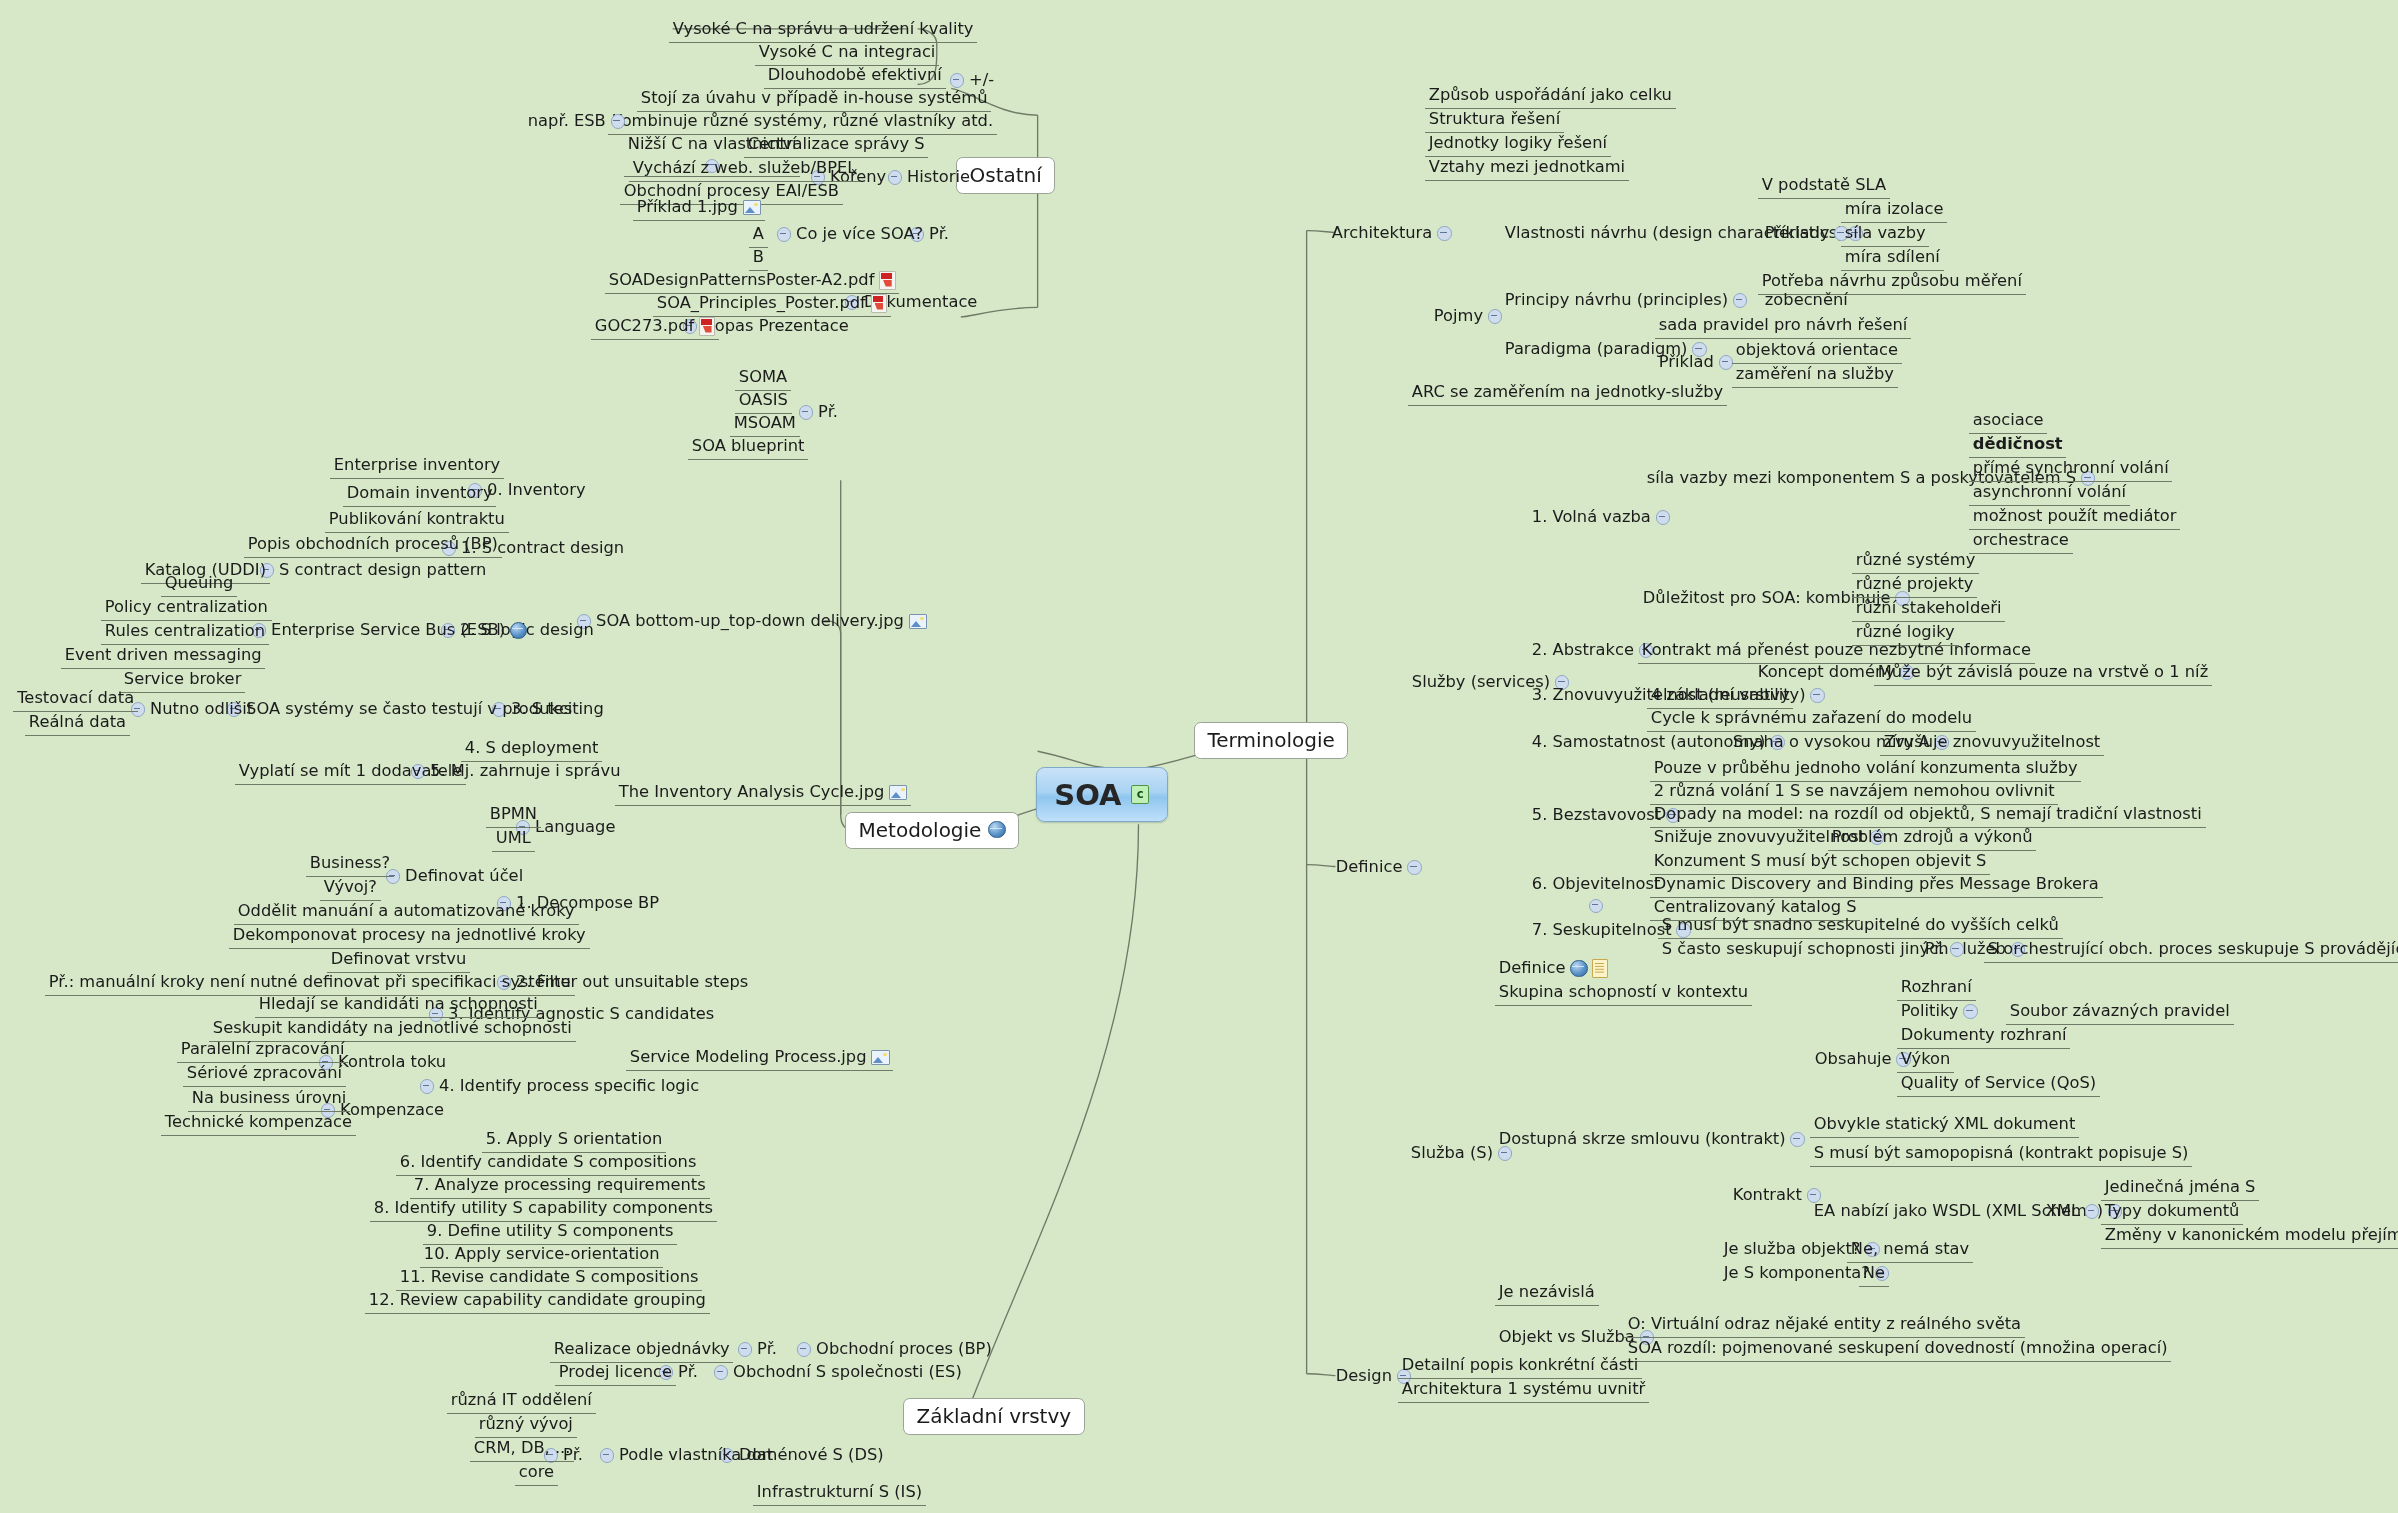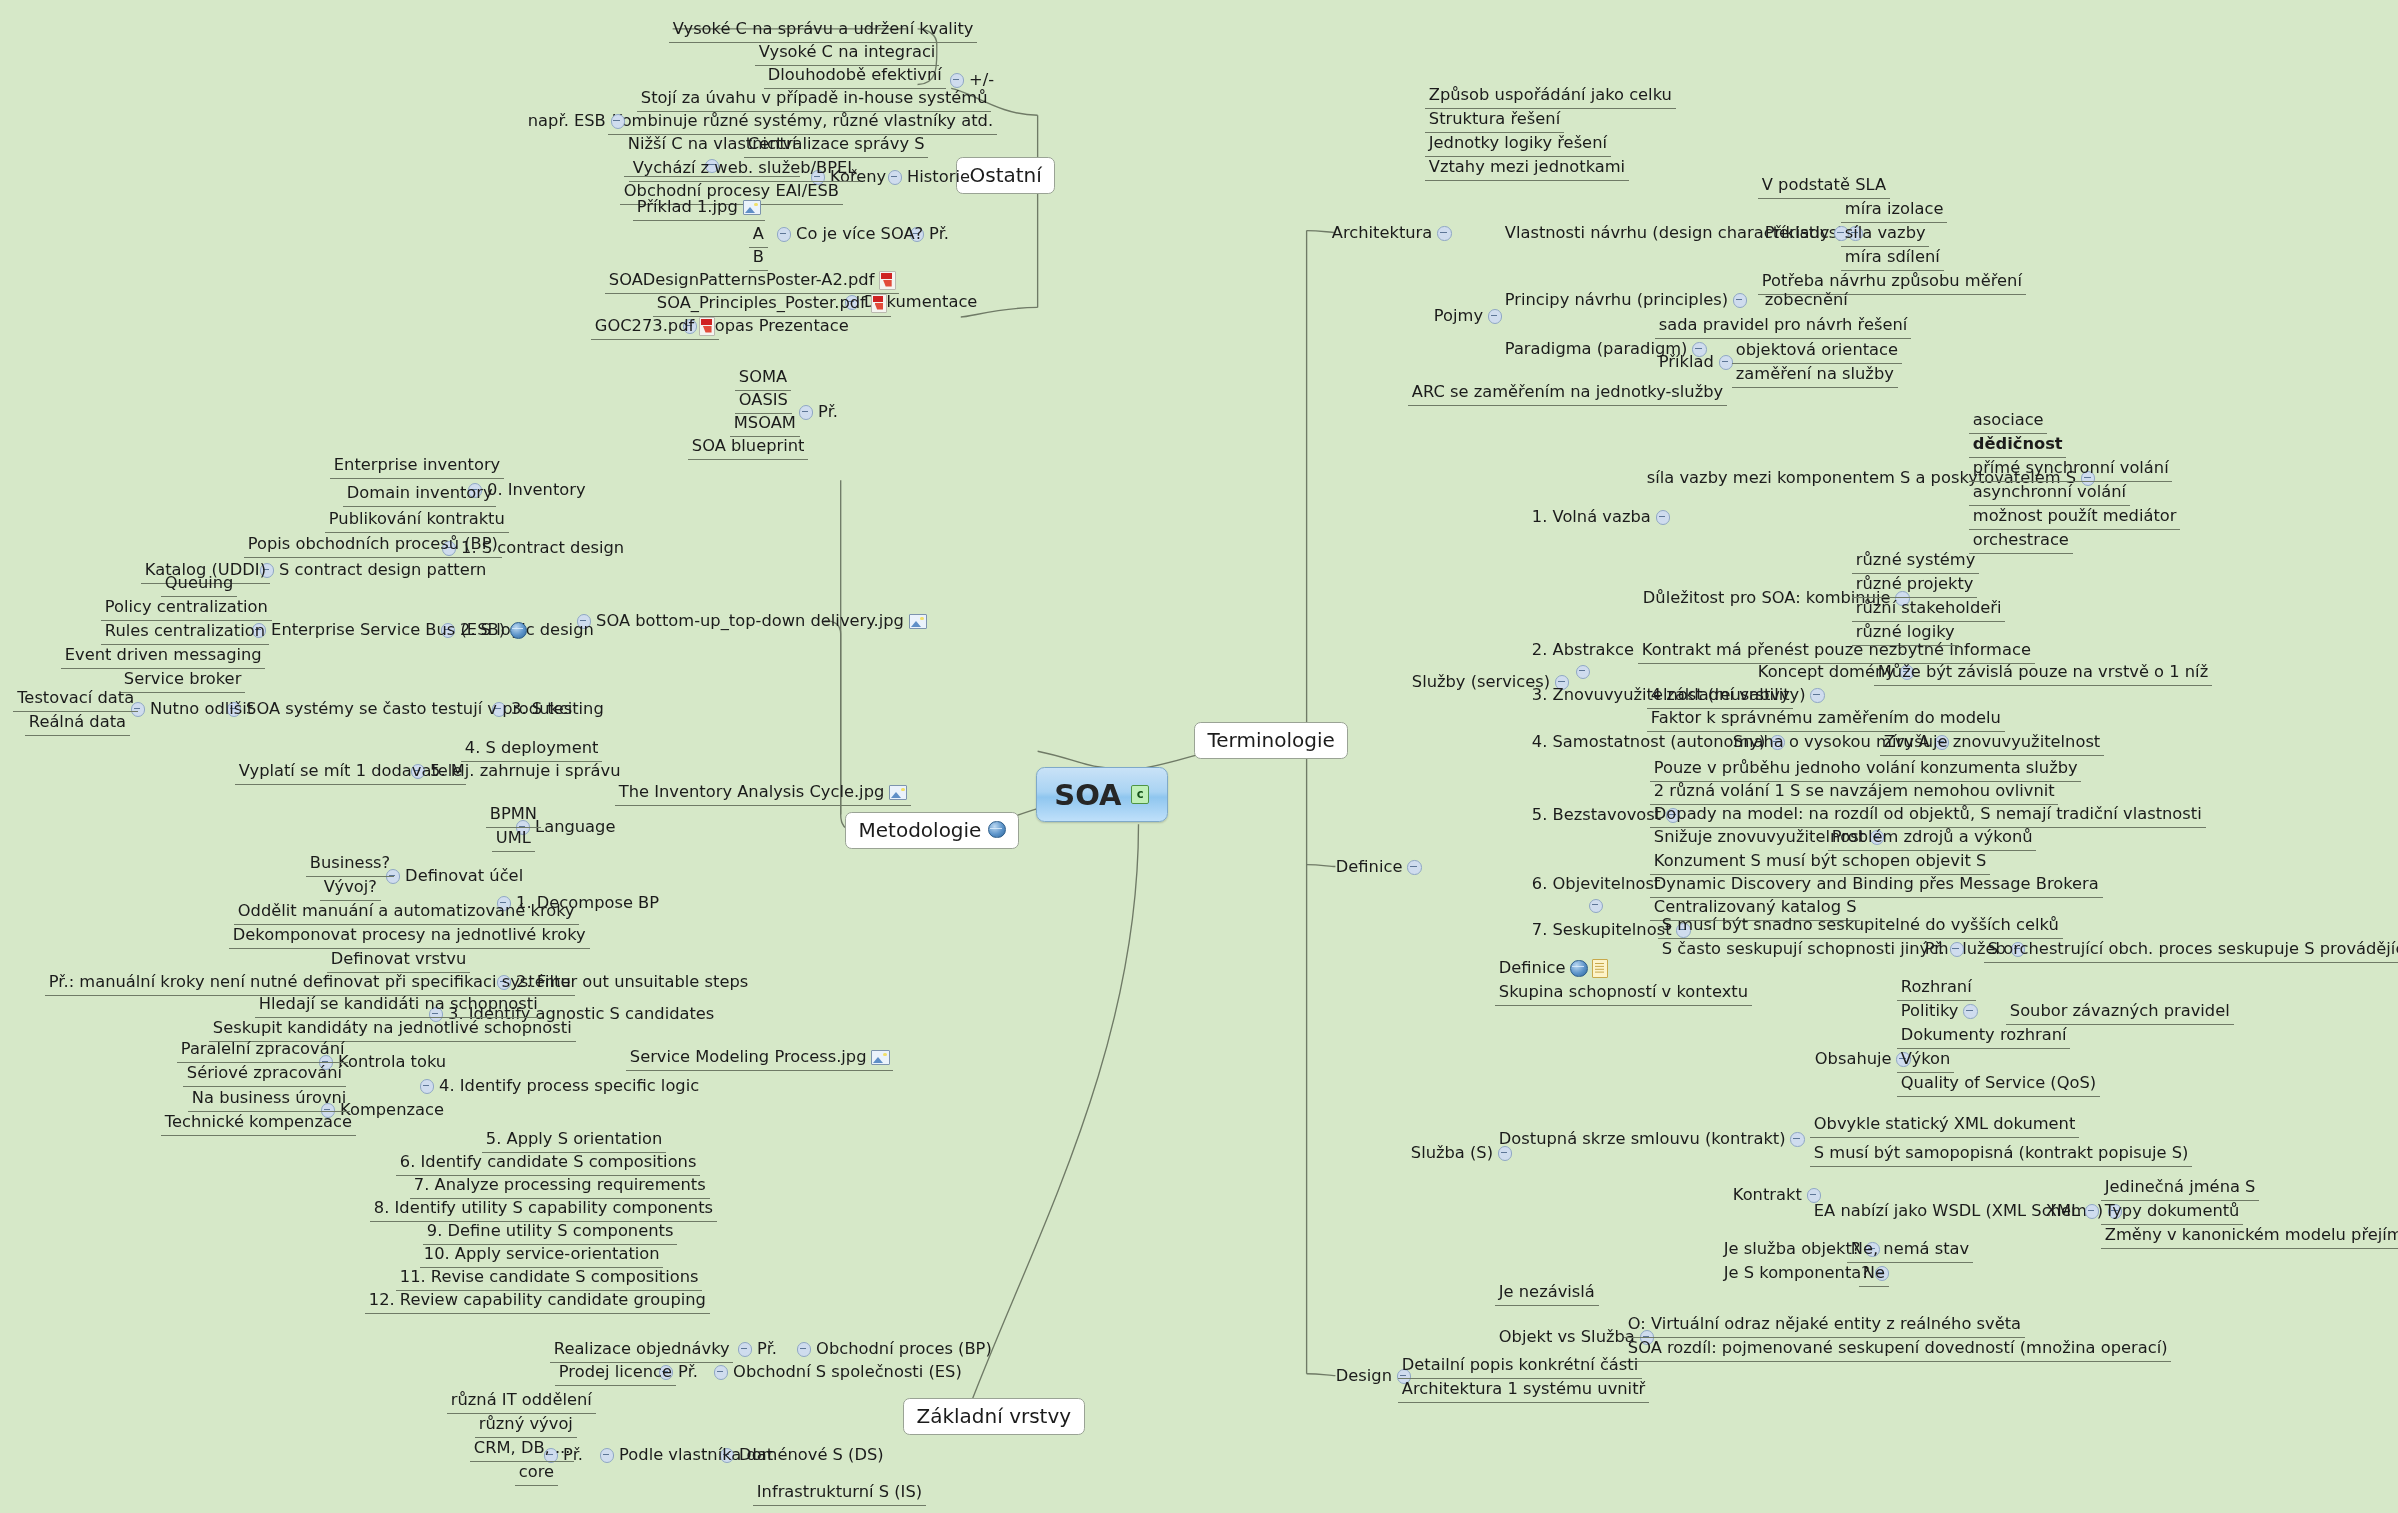--- a/index.html
+++ b/index.html
@@ -626,21 +626,21 @@
 <div class="node" style="left:1852px;top:574px;">
   <span>různé projekty</span>
 </div>
 <div class="node" style="left:1852px;top:598px;">
   <span>různí stakeholdeři</span>
 </div>
 <div class="node" style="left:1852px;top:622px;">
   <span>různé logiky</span>
 </div>
 
-<div class="node nb" style="left:1528px;top:640px;flex-direction:column;">
+<div class="node nb" style="left:1528px;top:640px;">
   <span>2. Abstrakce</span>
   <span class="tog"></span>
 </div>
 <div class="node" style="left:1638px;top:640px;">
   <span>Kontrakt má přenést pouze nezbytné informace</span>
 </div>
 
 <div class="node nb" style="left:1528px;top:685px;">
   <span>3. Znovuvyužitelnost (reusability)</span>
   <span class="tog"></span>
@@ -649,21 +649,21 @@
   <span>Koncept domény</span>
   <span class="tog"></span>
 </div>
 <div class="node" style="left:1874px;top:662px;">
   <span>Může být závislá pouze na vrstvě o 1 níž</span>
 </div>
 <div class="node" style="left:1647px;top:685px;">
   <span>4 základní vrstvy</span>
 </div>
 <div class="node" style="left:1647px;top:708px;">
-  <span>Faktor k správnému zaměřením do modelu</span>
+  <span>Cycle k správnému zařazení do modelu</span>
 </div>
 
 <div class="node nb" style="left:1528px;top:732px;">
   <span>4. Samostatnost (autonomy)</span>
   <span class="tog"></span>
 </div>
 <div class="node nb" style="left:1729px;top:732px;">
   <span>Snaha o vysokou míru A</span>
   <span class="tog"></span>
 </div>

